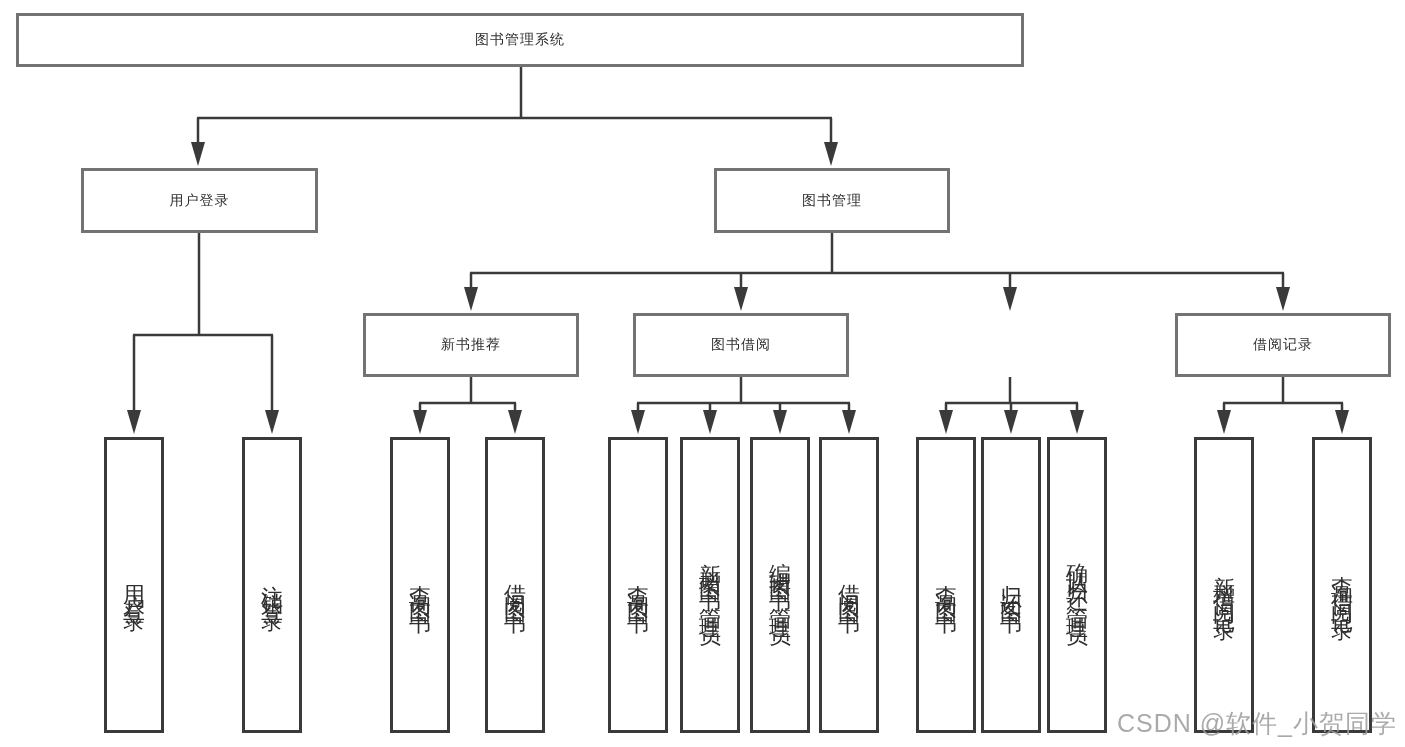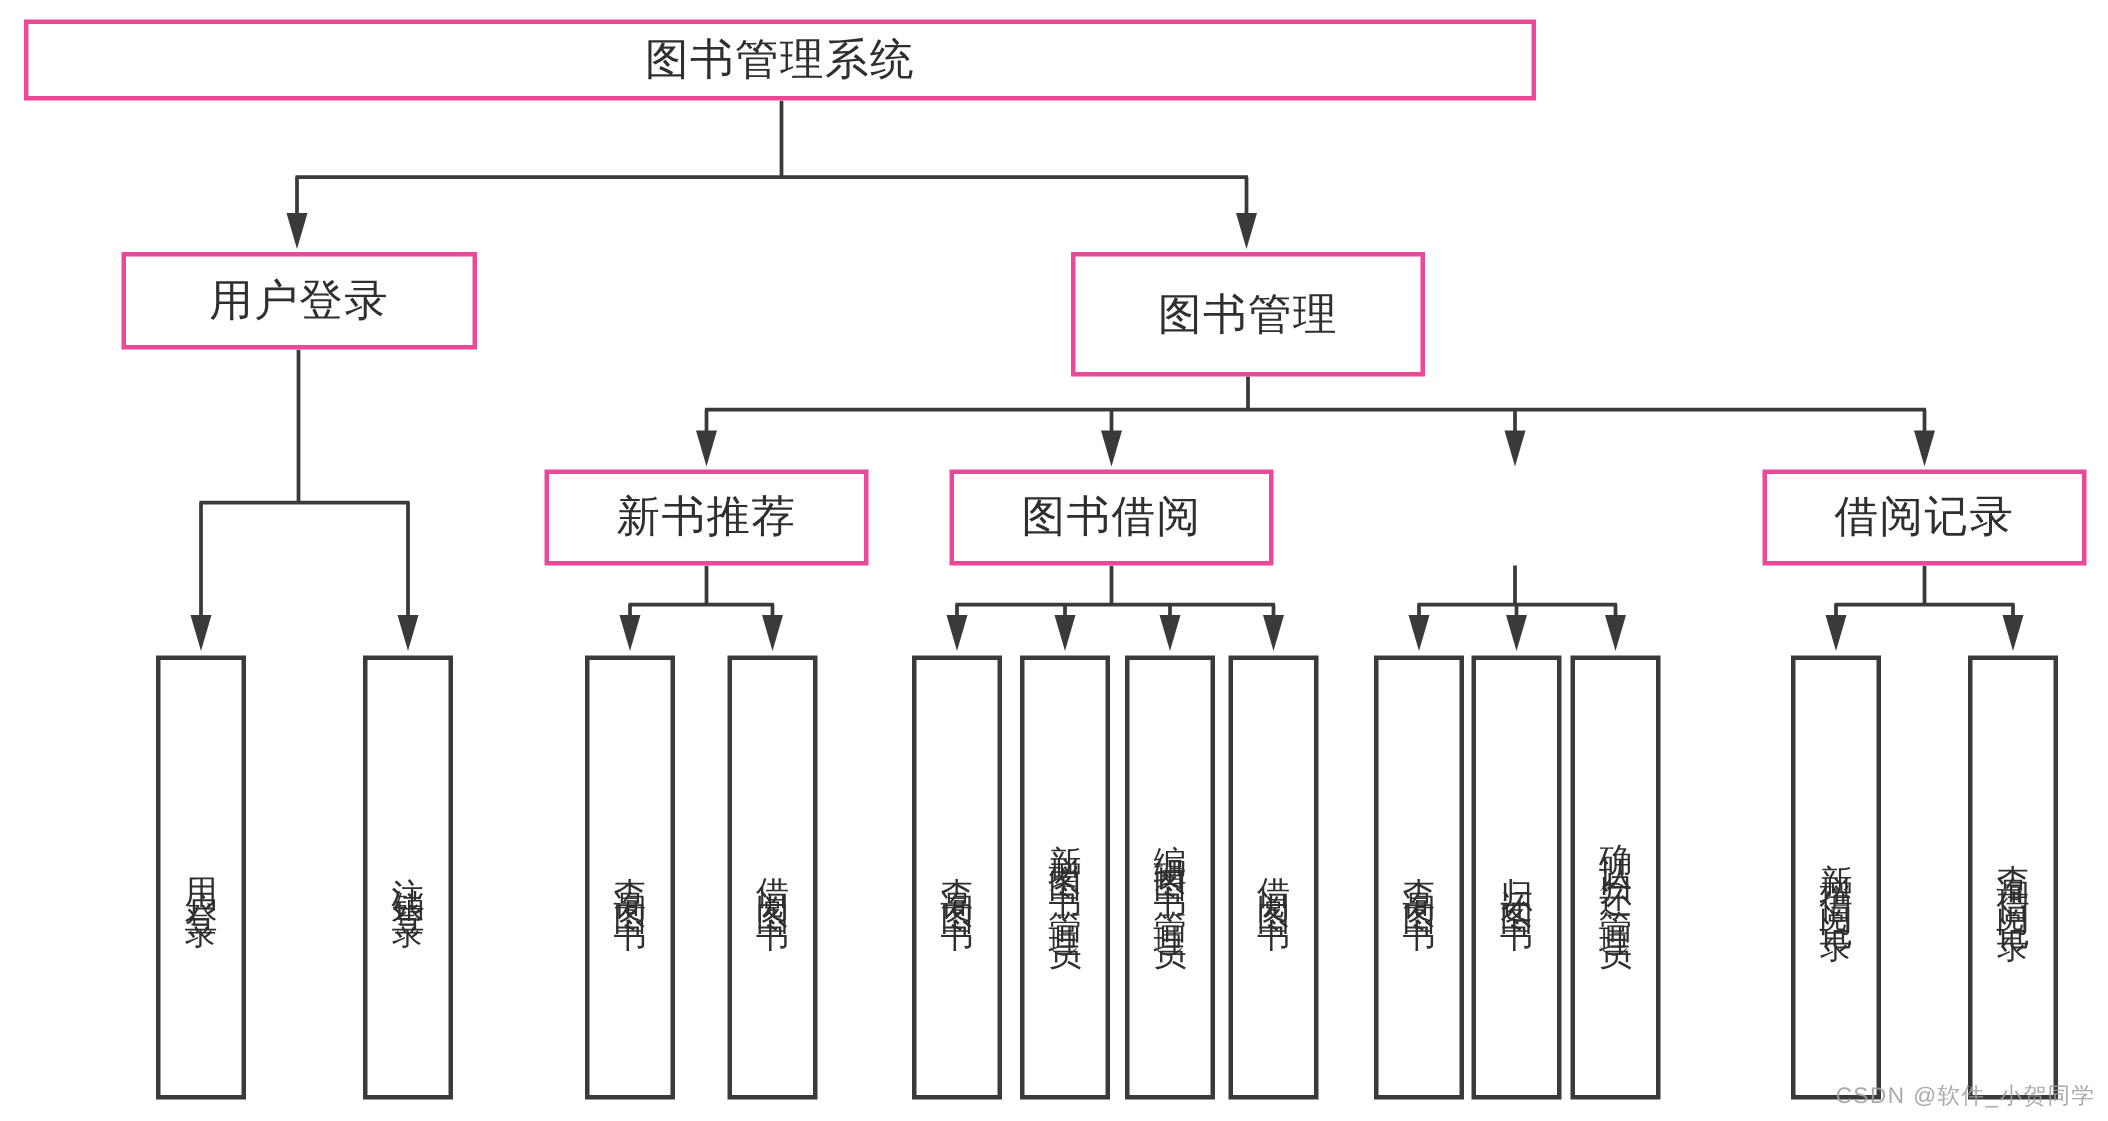--- a/index.html
+++ b/index.html
@@ -18,25 +18,25 @@
   #connectors {
     position: absolute;
     left: 0; top: 0;
     width: 1405px; height: 747px;
     z-index: 0;
   }
   .hbox {
     position: absolute;
     box-sizing: border-box;
     background: #ffffff;
-    border: 3px solid #ec4899;
+    border: 3px solid #737373;
     display: flex;
     align-items: center;
     justify-content: center;
-    font-size: 29px;
+    font-size: 14px;
     color: #2f2f2f;
     z-index: 1;
     letter-spacing: 1px;
   }
   .vbox {
     position: absolute;
     box-sizing: border-box;
     top: 437px;
     width: 60px;
     height: 296px;
@@ -53,21 +53,21 @@
     font-size: 22px;
     letter-spacing: 9px;
     line-height: 1;
     color: #2f2f2f;
     white-space: nowrap;
   }
   #watermark {
     position: absolute;
     right: 8px;
     bottom: 7px;
-    font-size: 15px;
+    font-size: 25px;
     color: rgba(158, 158, 158, 0.88);
     z-index: 2;
     letter-spacing: 1px;
     white-space: nowrap;
   }
 </style>
 </head>
 <body>
 
 <div id="canvas">
@@ -146,21 +146,21 @@
         <polygon points="1217,410 1231,410 1224,434" stroke="none"></polygon>
         <line x1="1342" y1="403" x2="1342" y2="412"></line>
         <polygon points="1335,410 1349,410 1342,434" stroke="none"></polygon>
       </g>
     </g>
   </svg>
 
   <div class="hbox" style="left:16px; top:13px; width:1008px; height:54px;">图书管理系统</div>
 
   <div class="hbox" style="left:81px; top:168px; width:237px; height:65px;">用户登录</div>
-  <div class="hbox" style="left:714px; top:168px; width:236px; height:83px;">图书管理</div>
+  <div class="hbox" style="left:714px; top:168px; width:236px; height:65px;">图书管理</div>
 
   <div class="hbox" style="left:363px; top:313px; width:216px; height:64px;">新书推荐</div>
   <div class="hbox" style="left:633px; top:313px; width:216px; height:64px;">图书借阅</div>
   <div class="hbox" style="left:1175px; top:313px; width:216px; height:64px;">借阅记录</div>
 
   <div class="vbox" style="left:104px;">
     <span class="vlabel">用户登录</span>
   </div>
   <div class="vbox" style="left:242px;">
     <span class="vlabel">注销登录</span>

